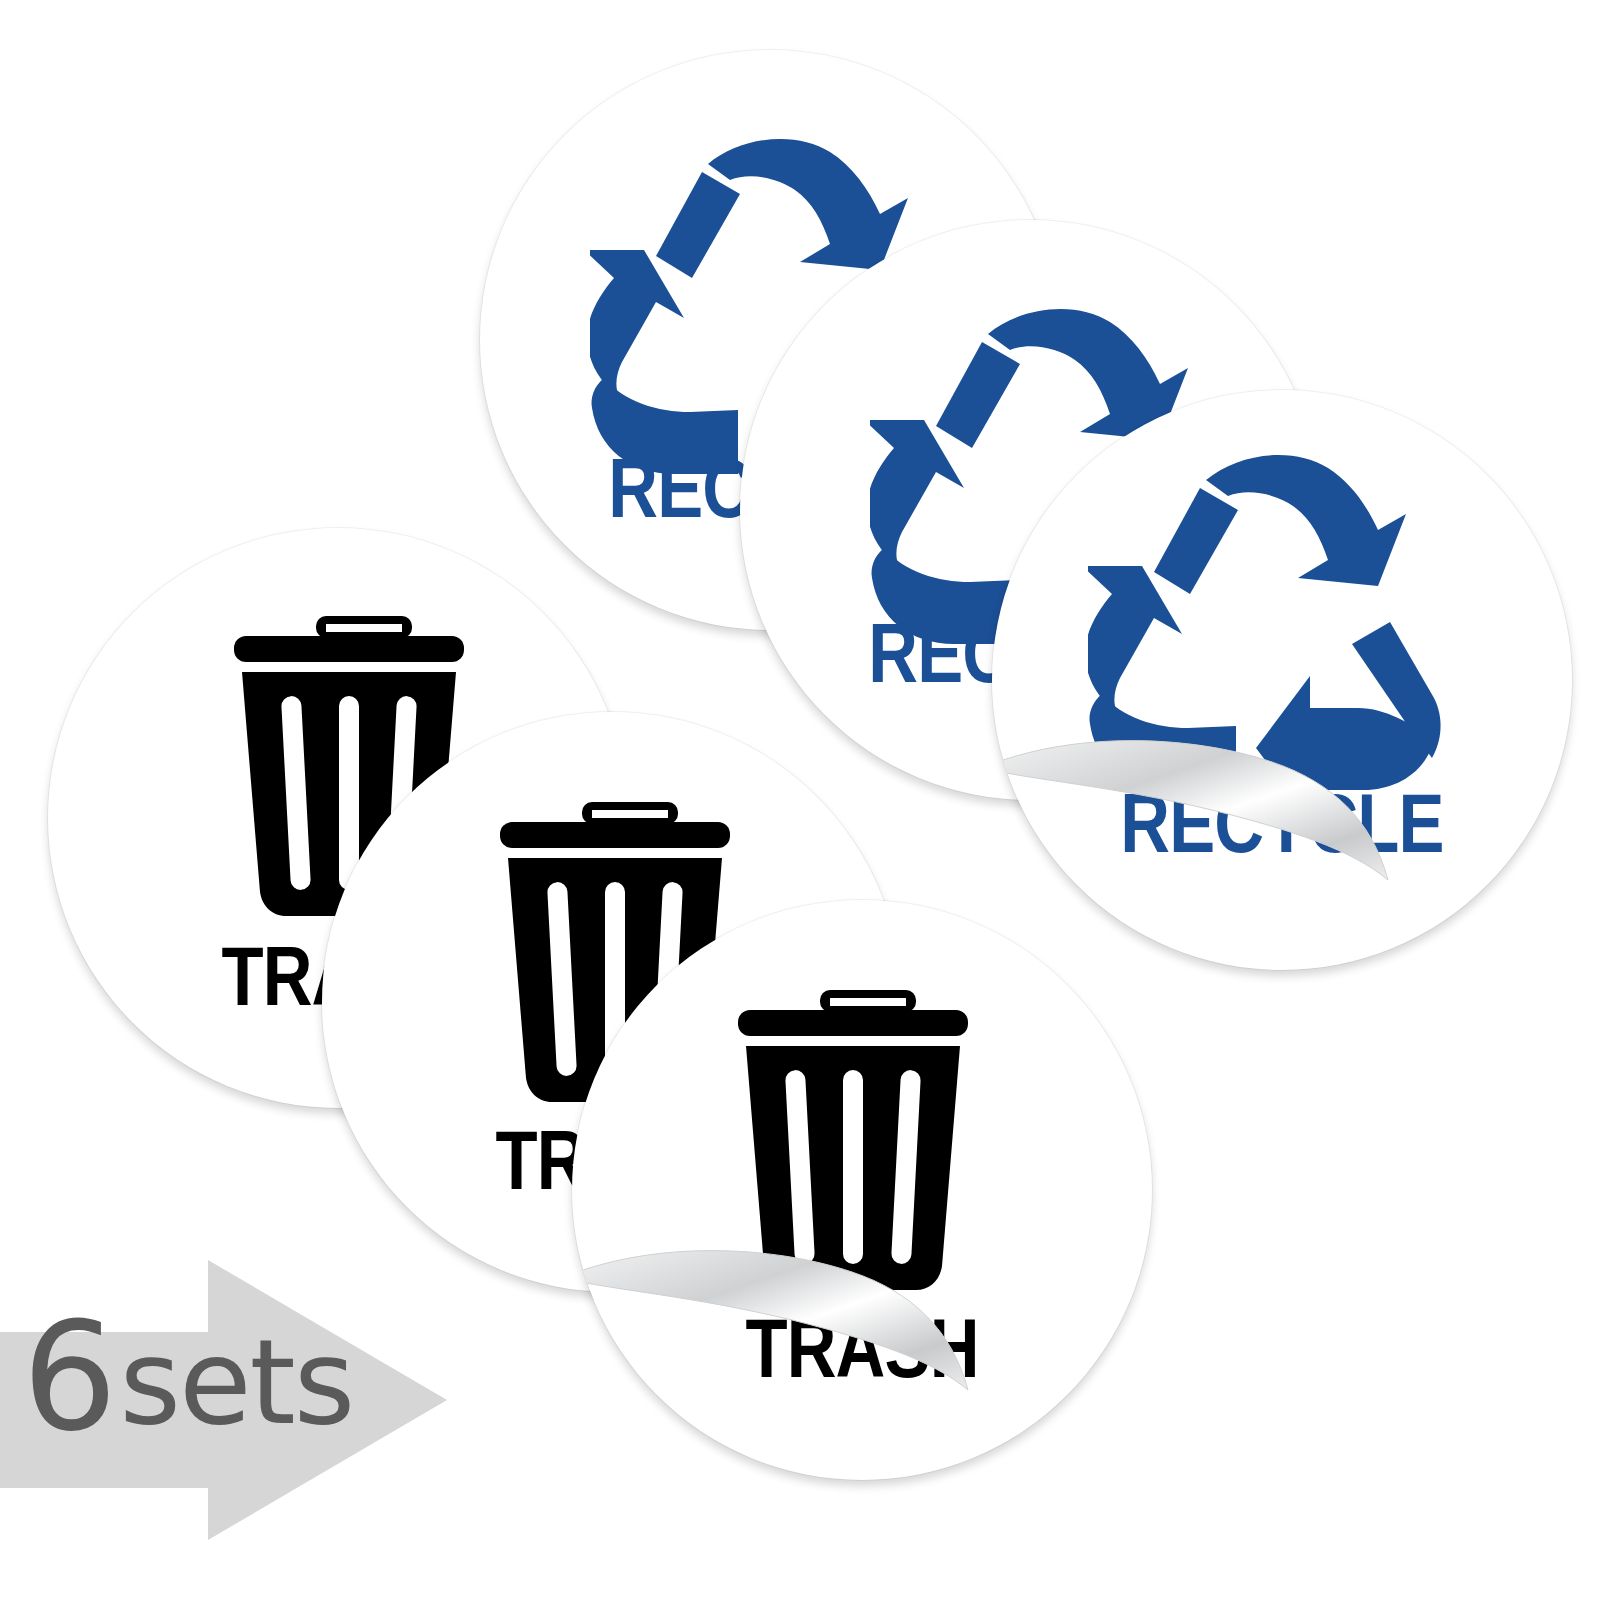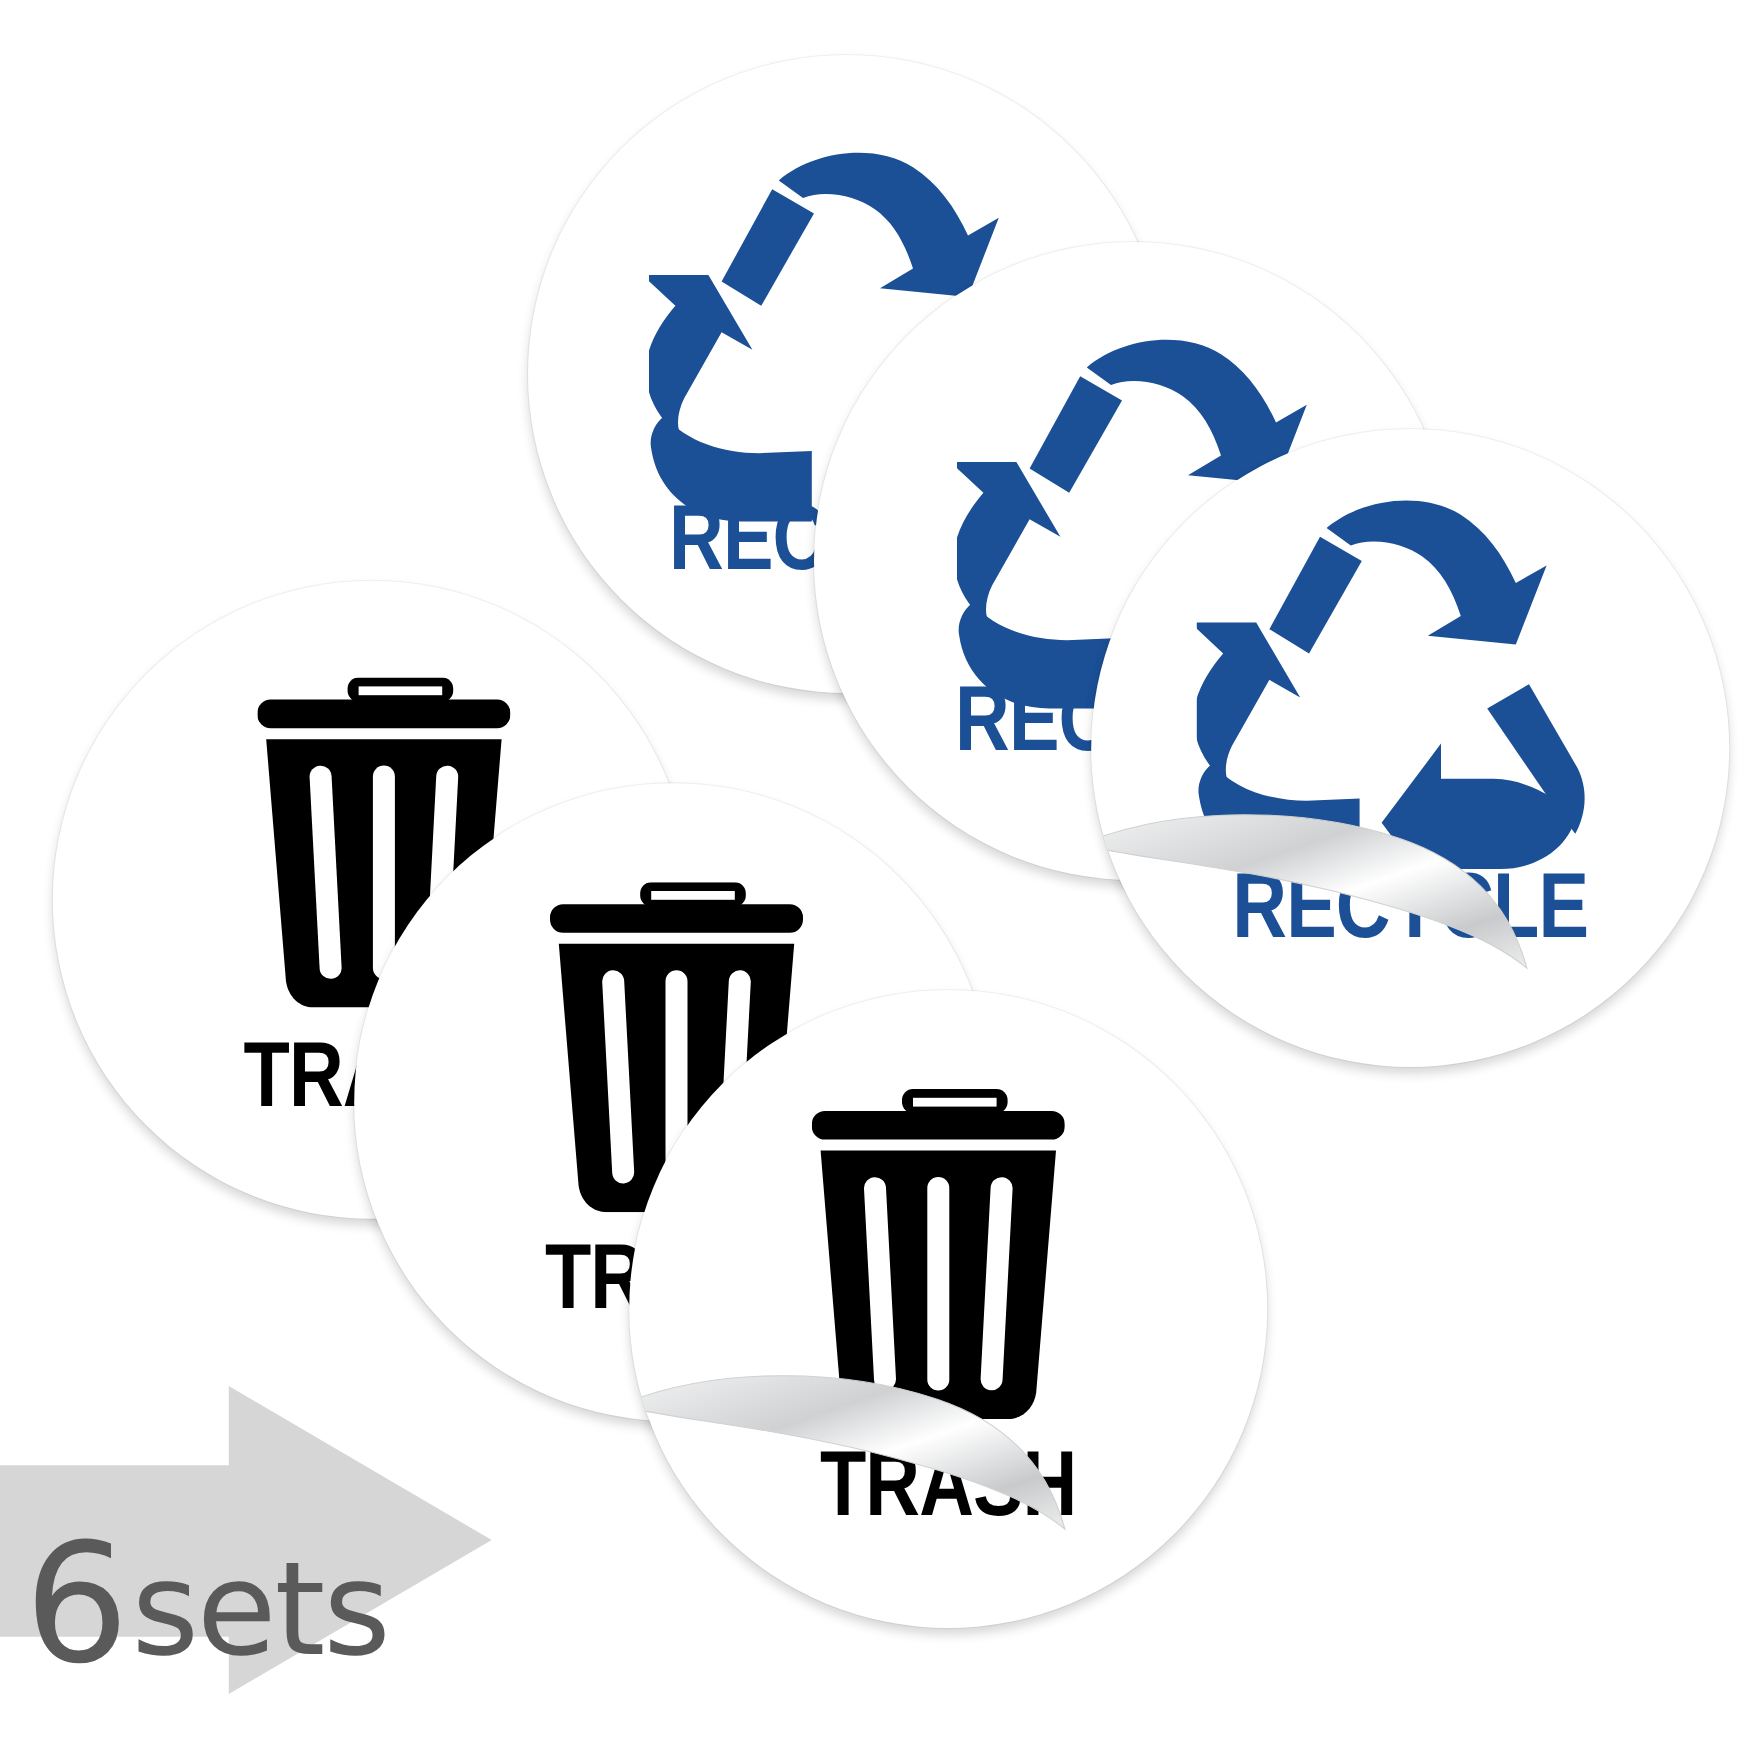--- a/index.html
+++ b/index.html
@@ -18,21 +18,21 @@
     font-size: 84px; letter-spacing: -1px;
     transform: scaleX(0.82); transform-origin: center;
   }
   .recycle .label { color: #1b4f96; }
   .trash .label { color: #000000; }
   .peel {
     position: absolute; pointer-events: none;
   }
   .badge { position: absolute; left: 0; top: 1260px; width: 450px; height: 300px; }
   .badge-text {
-    position: absolute; left: 22px; top: 1384px;
+    position: absolute; left: 22px; top: 1302px;
     font-family: "DejaVu Sans", sans-serif; font-size: 118px; color: #5a5a5a;
     letter-spacing: -2px; line-height: 1;
   }
   .badge-text .num { font-size: 150px; vertical-align: -6px; margin-right: 4px; }
 </style>
 </head>
 <body>
 
 <svg width="0" height="0" style="position:absolute">
   <defs>

